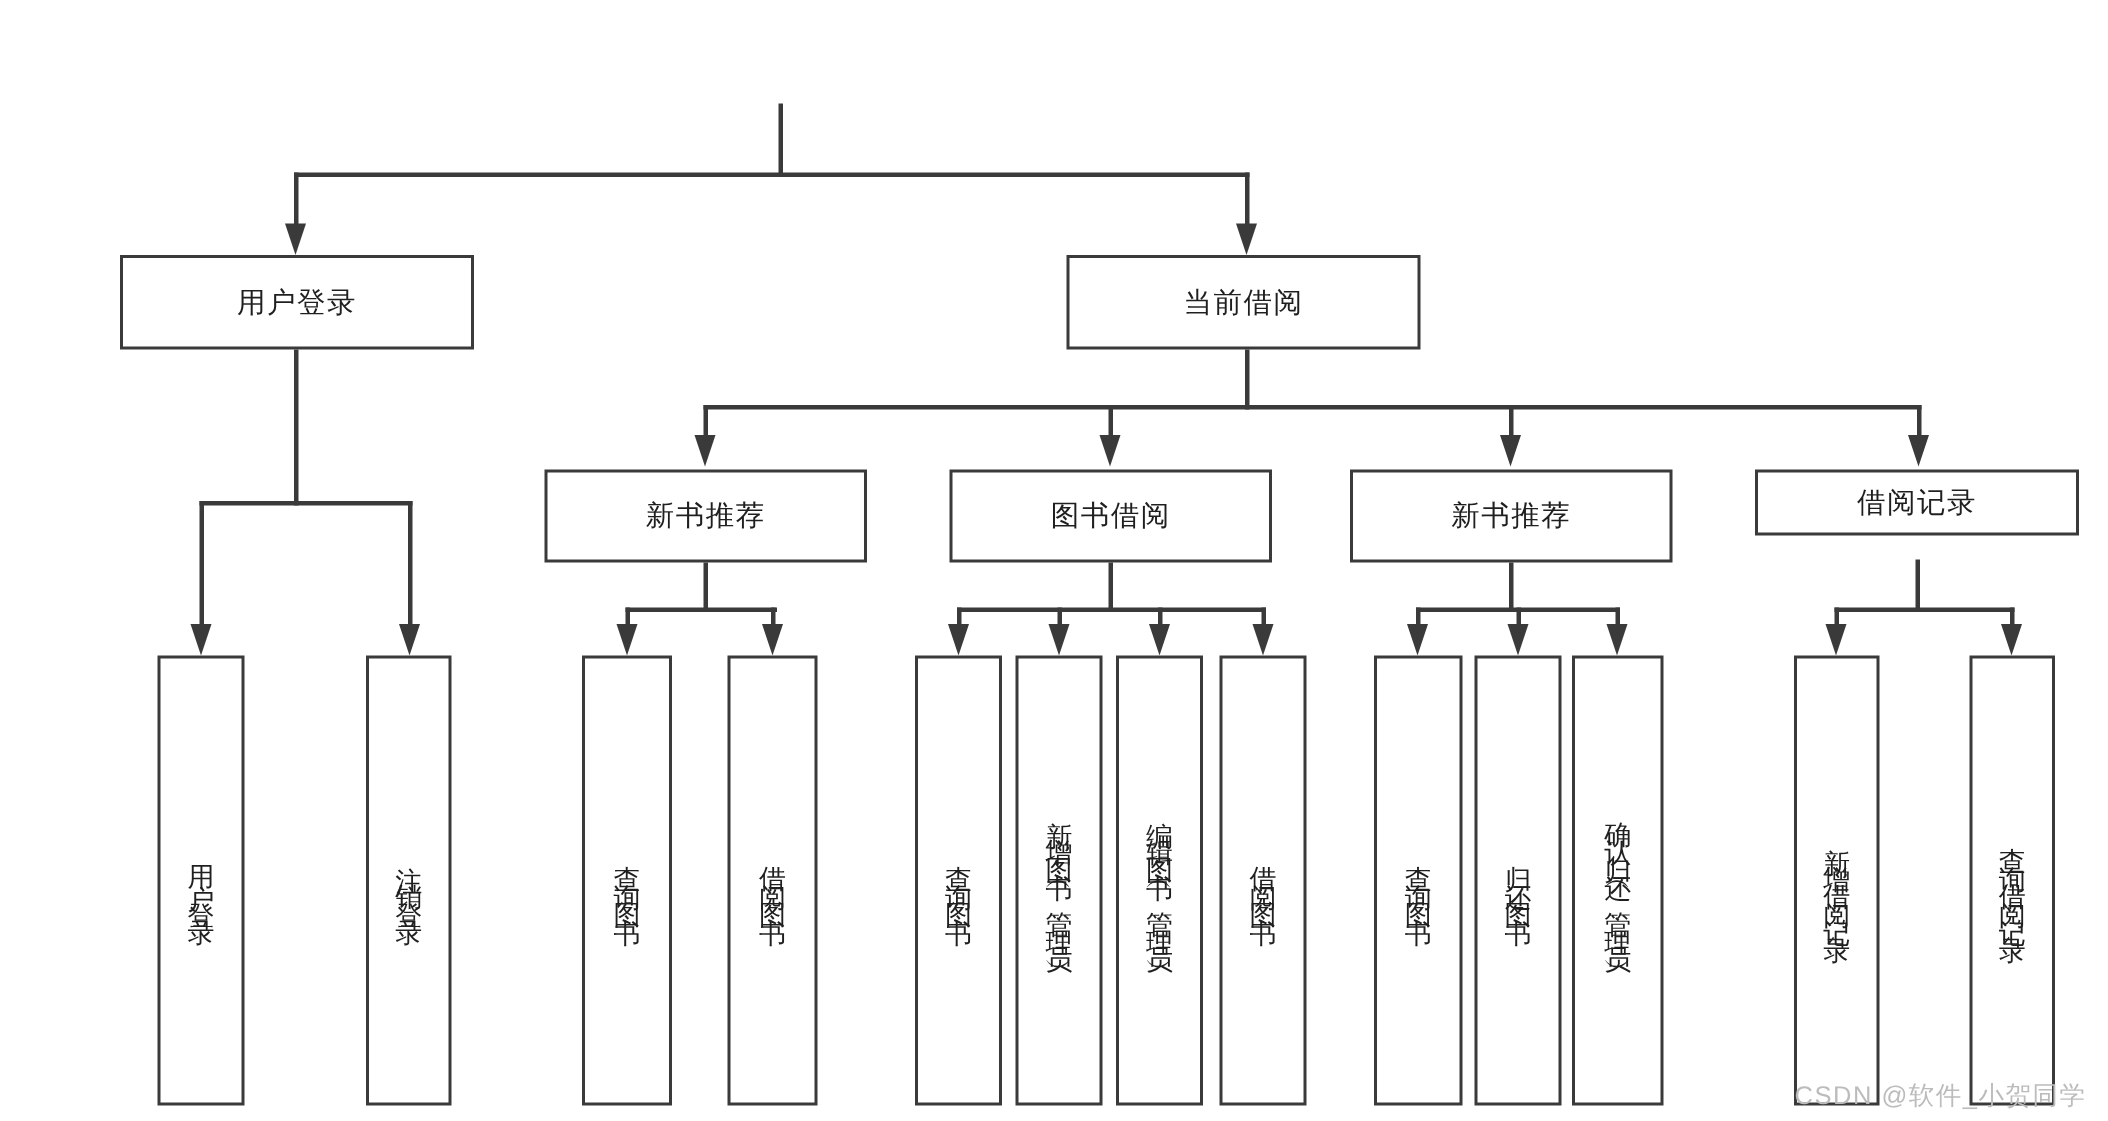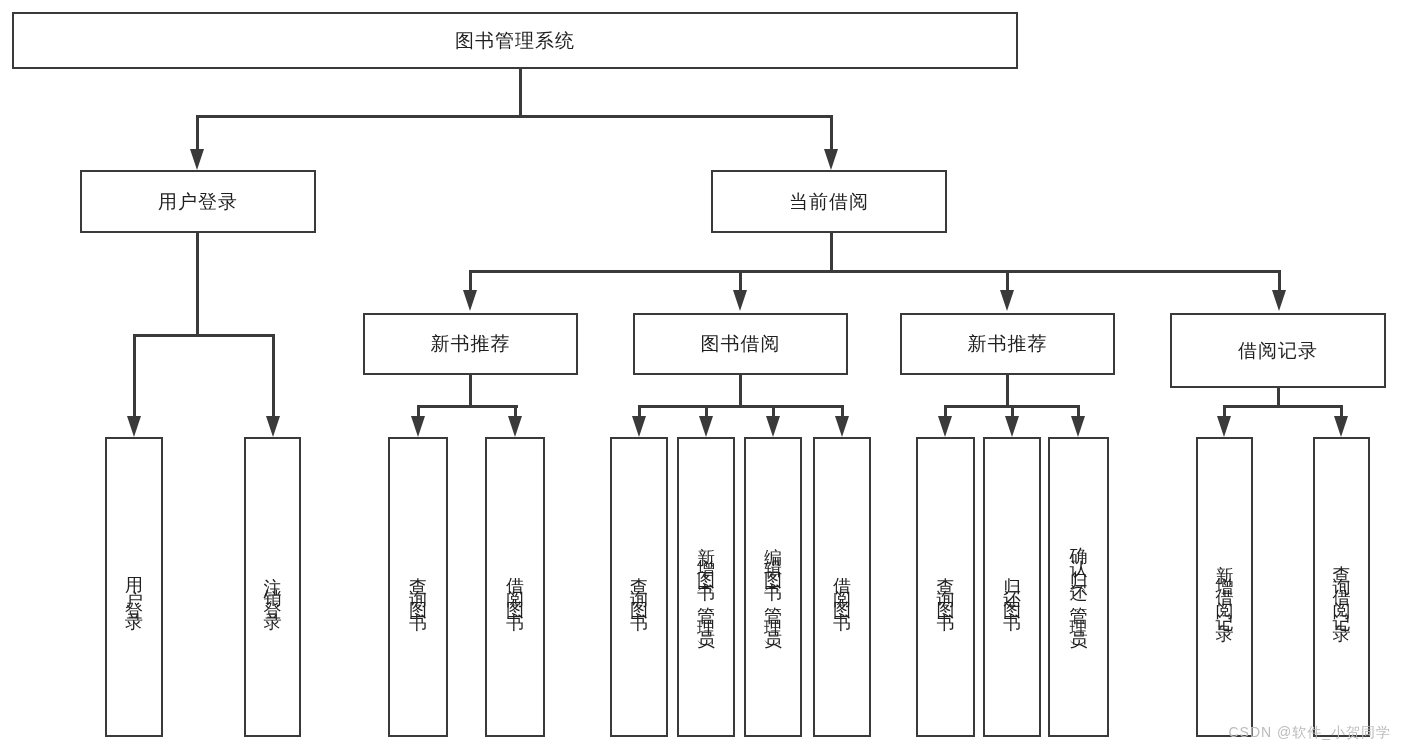--- a/index.html
+++ b/index.html
@@ -47,21 +47,21 @@
     width: 0; height: 0;
     border-left: 7px solid transparent;
     border-right: 7px solid transparent;
     border-top: 21px solid var(--line, #3a3a3a);
     z-index: 1;
   }
   .watermark {
     position: absolute;
     right: 14px;
     bottom: 5px;
-    font-size: 14px;
+    font-size: 17px;
     color: var(--wm, #bcbcbc);
     letter-spacing: 1px;
     z-index: 3;
   }
 </style>
 </head>
 <body>
 
 <div class="canvas">
 
@@ -117,29 +117,28 @@
   <div class="vline" style="left:1076.5px;top:405px;height:14px;"></div>
   <div class="tri" style="left:1071px;top:416px;"></div>
 
   <div class="vline" style="left:1276.5px;top:373px;height:34px;"></div>
   <div class="hline" style="left:1222.5px;top:405px;width:120px;"></div>
   <div class="vline" style="left:1222.5px;top:405px;height:14px;"></div>
   <div class="tri" style="left:1217px;top:416px;"></div>
   <div class="vline" style="left:1339.5px;top:405px;height:14px;"></div>
   <div class="tri" style="left:1334px;top:416px;"></div>
 
-  <div class="box" style="left:12px;top:12px;width:1006px;height:57px;">图书管理系统</div>
 
   <div class="box" style="left:80px;top:170px;width:236px;height:63px;">用户登录</div>
   <div class="box" style="left:711px;top:170px;width:236px;height:63px;">当前借阅</div>
 
   <div class="box" style="left:363px;top:313px;width:215px;height:62px;">新书推荐</div>
   <div class="box" style="left:633px;top:313px;width:215px;height:62px;">图书借阅</div>
   <div class="box" style="left:900px;top:313px;width:215px;height:62px;">新书推荐</div>
-  <div class="box" style="left:1170px;top:313px;width:216px;height:75px;">借阅记录</div>
+  <div class="box" style="left:1170px;top:313px;width:216px;height:44px;">借阅记录</div>
 
   <div class="box vbox" style="left:105px;top:437px;width:58px;height:300px;">用户登录</div>
   <div class="box vbox" style="left:244px;top:437px;width:57px;height:300px;">注销登录</div>
 
   <div class="box vbox" style="left:388px;top:437px;width:60px;height:300px;">查询图书</div>
   <div class="box vbox" style="left:485px;top:437px;width:60px;height:300px;">借阅图书</div>
 
   <div class="box vbox" style="left:610px;top:437px;width:58px;height:300px;">查询图书</div>
   <div class="box vbox" style="left:677px;top:437px;width:58px;height:300px;">新增图书（管理员）</div>
   <div class="box vbox" style="left:744px;top:437px;width:58px;height:300px;">编辑图书（管理员）</div>

